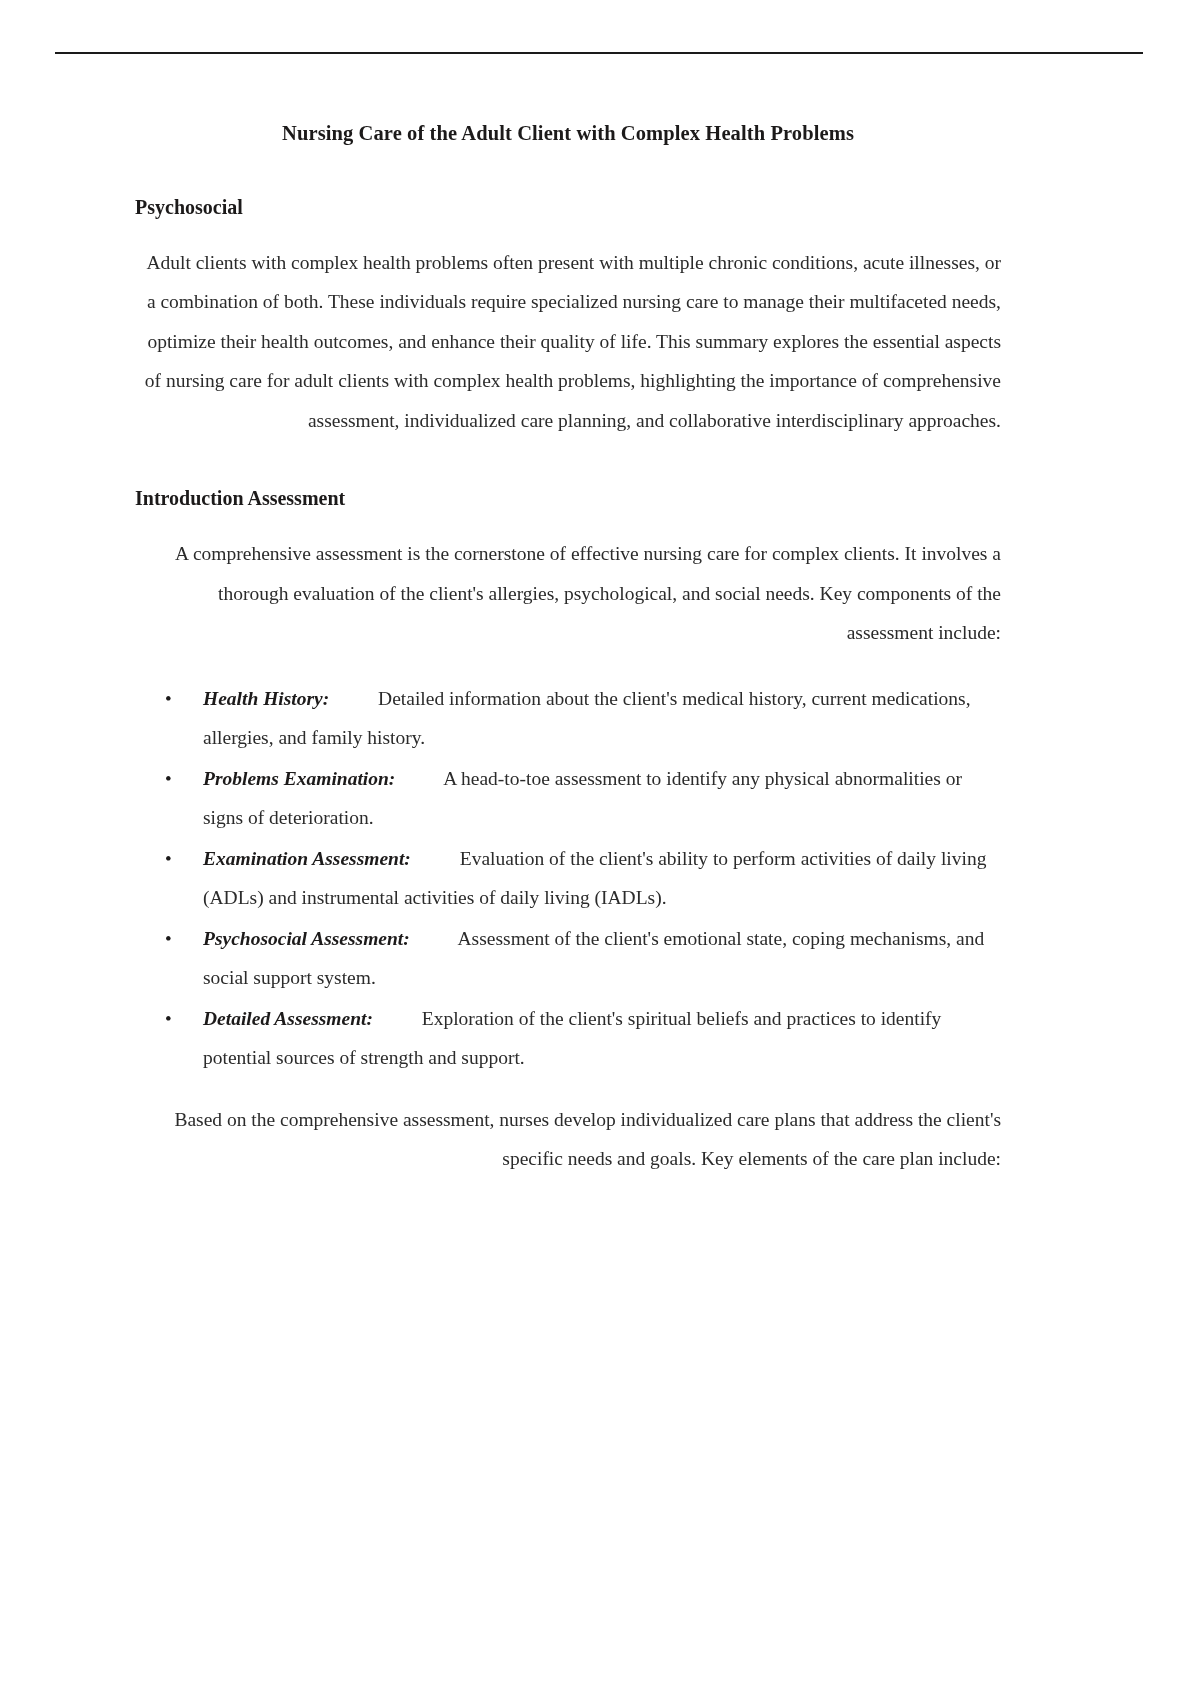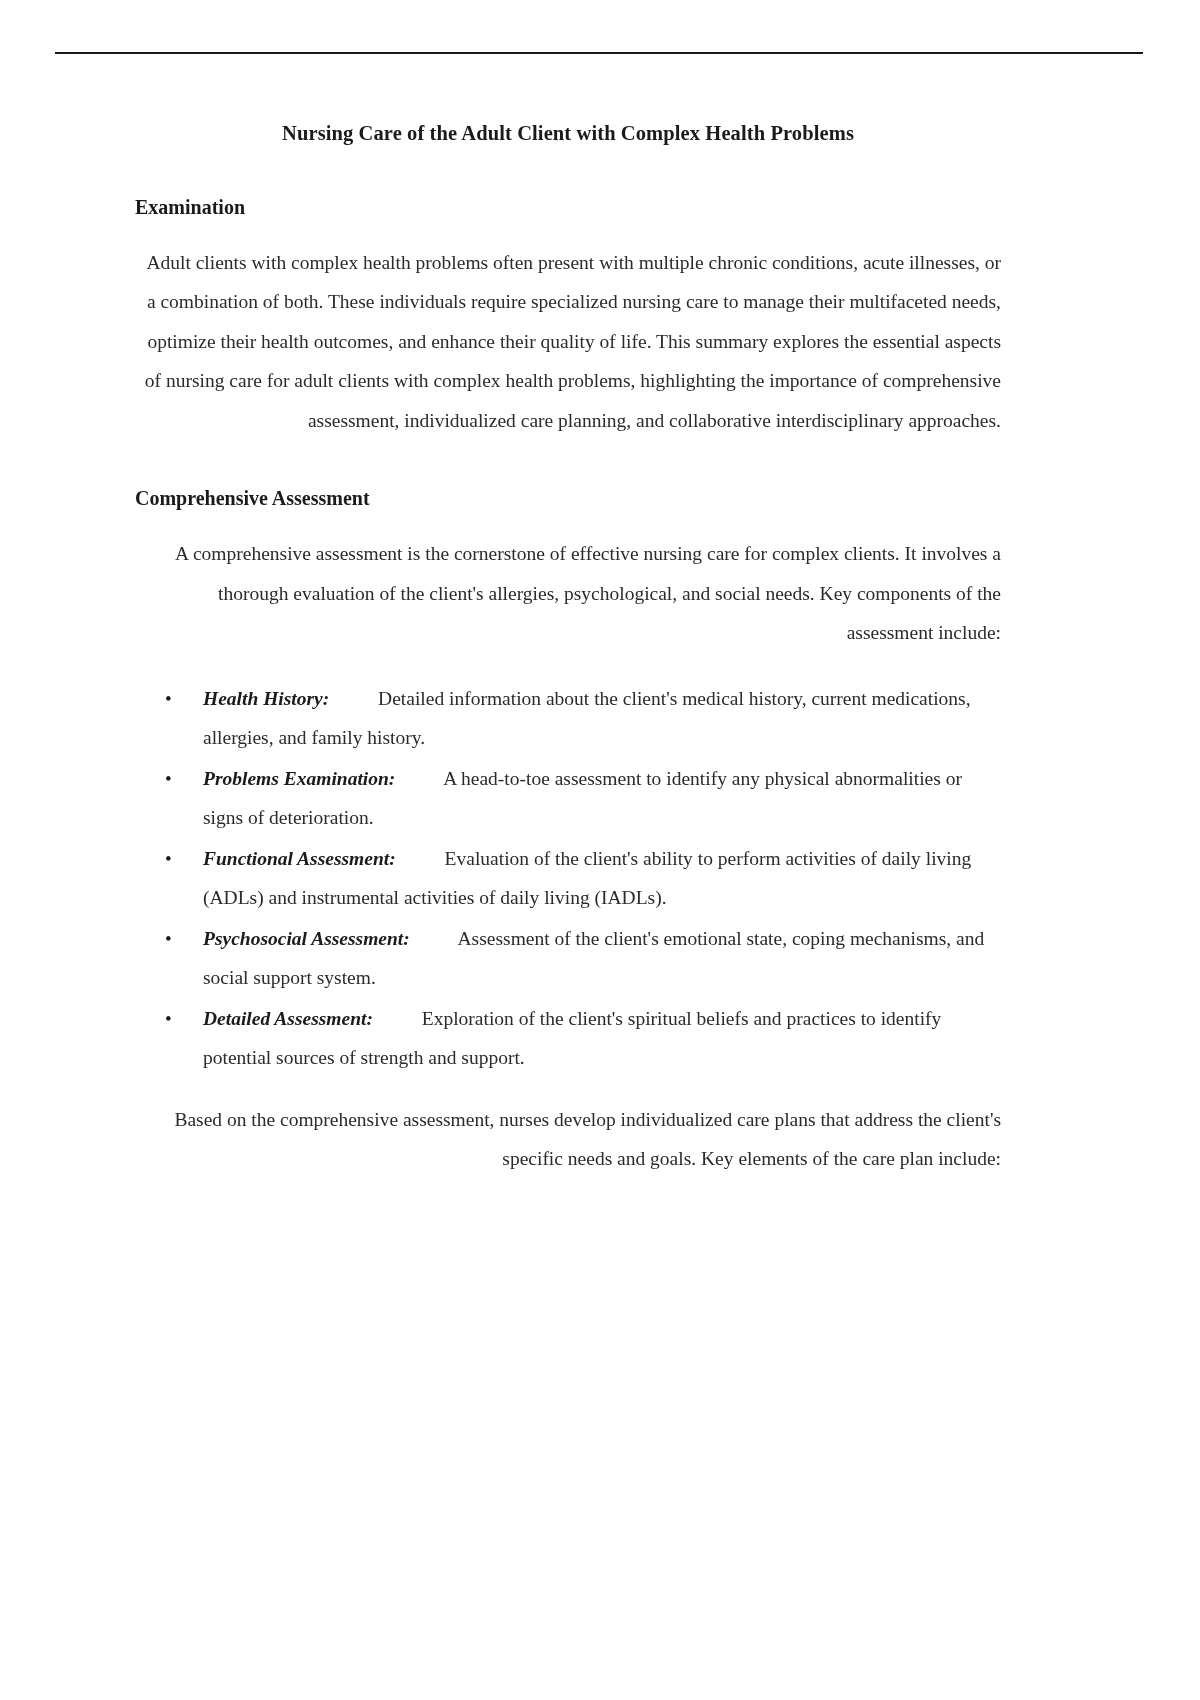--- a/index.html
+++ b/index.html
@@ -100,38 +100,38 @@
 <body>
 
 <div class="page">
 
   <div class="rule rule-top"></div>
 
   <div class="content">
 
     <h1 class="doc-title">Nursing Care of the Adult Client with Complex Health Problems</h1>
 
-    <h2 class="section-heading after-title">Examination</h2>
+    <h2 class="section-heading after-title">Psychosocial</h2>
     <p class="body-text">Adult clients with complex health problems often present with multiple chronic conditions, acute illnesses, or a combination of both. These individuals require specialized nursing care to manage their multifaceted needs, optimize their health outcomes, and enhance their quality of life. This summary explores the essential aspects of nursing care for adult clients with complex health problems, highlighting the importance of comprehensive assessment, individualized care planning, and collaborative interdisciplinary approaches.</p>
 
-    <h2 class="section-heading">Comprehensive Assessment</h2>
+    <h2 class="section-heading">Introduction Assessment</h2>
     <p class="body-text">A comprehensive assessment is the cornerstone of effective nursing care for complex clients. It involves a thorough evaluation of the client's allergies, psychological, and social needs. Key components of the assessment include:</p>
 
     <ul class="bullet-list">
       <li>
         <span class="bullet-dot">•</span>
         <span class="lead-in">Health History:</span><span class="rest"> Detailed information about the client's medical history, current medications, allergies, and family history.</span>
       </li>
       <li>
         <span class="bullet-dot">•</span>
         <span class="lead-in">Problems Examination:</span><span class="rest"> A head-to-toe assessment to identify any physical abnormalities or signs of deterioration.</span>
       </li>
       <li>
         <span class="bullet-dot">•</span>
-        <span class="lead-in">Functional Assessment:</span><span class="rest"> Evaluation of the client's ability to perform activities of daily living (ADLs) and instrumental activities of daily living (IADLs).</span>
+        <span class="lead-in">Examination Assessment:</span><span class="rest"> Evaluation of the client's ability to perform activities of daily living (ADLs) and instrumental activities of daily living (IADLs).</span>
       </li>
       <li>
         <span class="bullet-dot">•</span>
         <span class="lead-in">Psychosocial Assessment:</span><span class="rest"> Assessment of the client's emotional state, coping mechanisms, and social support system.</span>
       </li>
       <li>
         <span class="bullet-dot">•</span>
         <span class="lead-in">Detailed Assessment:</span><span class="rest"> Exploration of the client's spiritual beliefs and practices to identify potential sources of strength and support.</span>
       </li>
     </ul>

